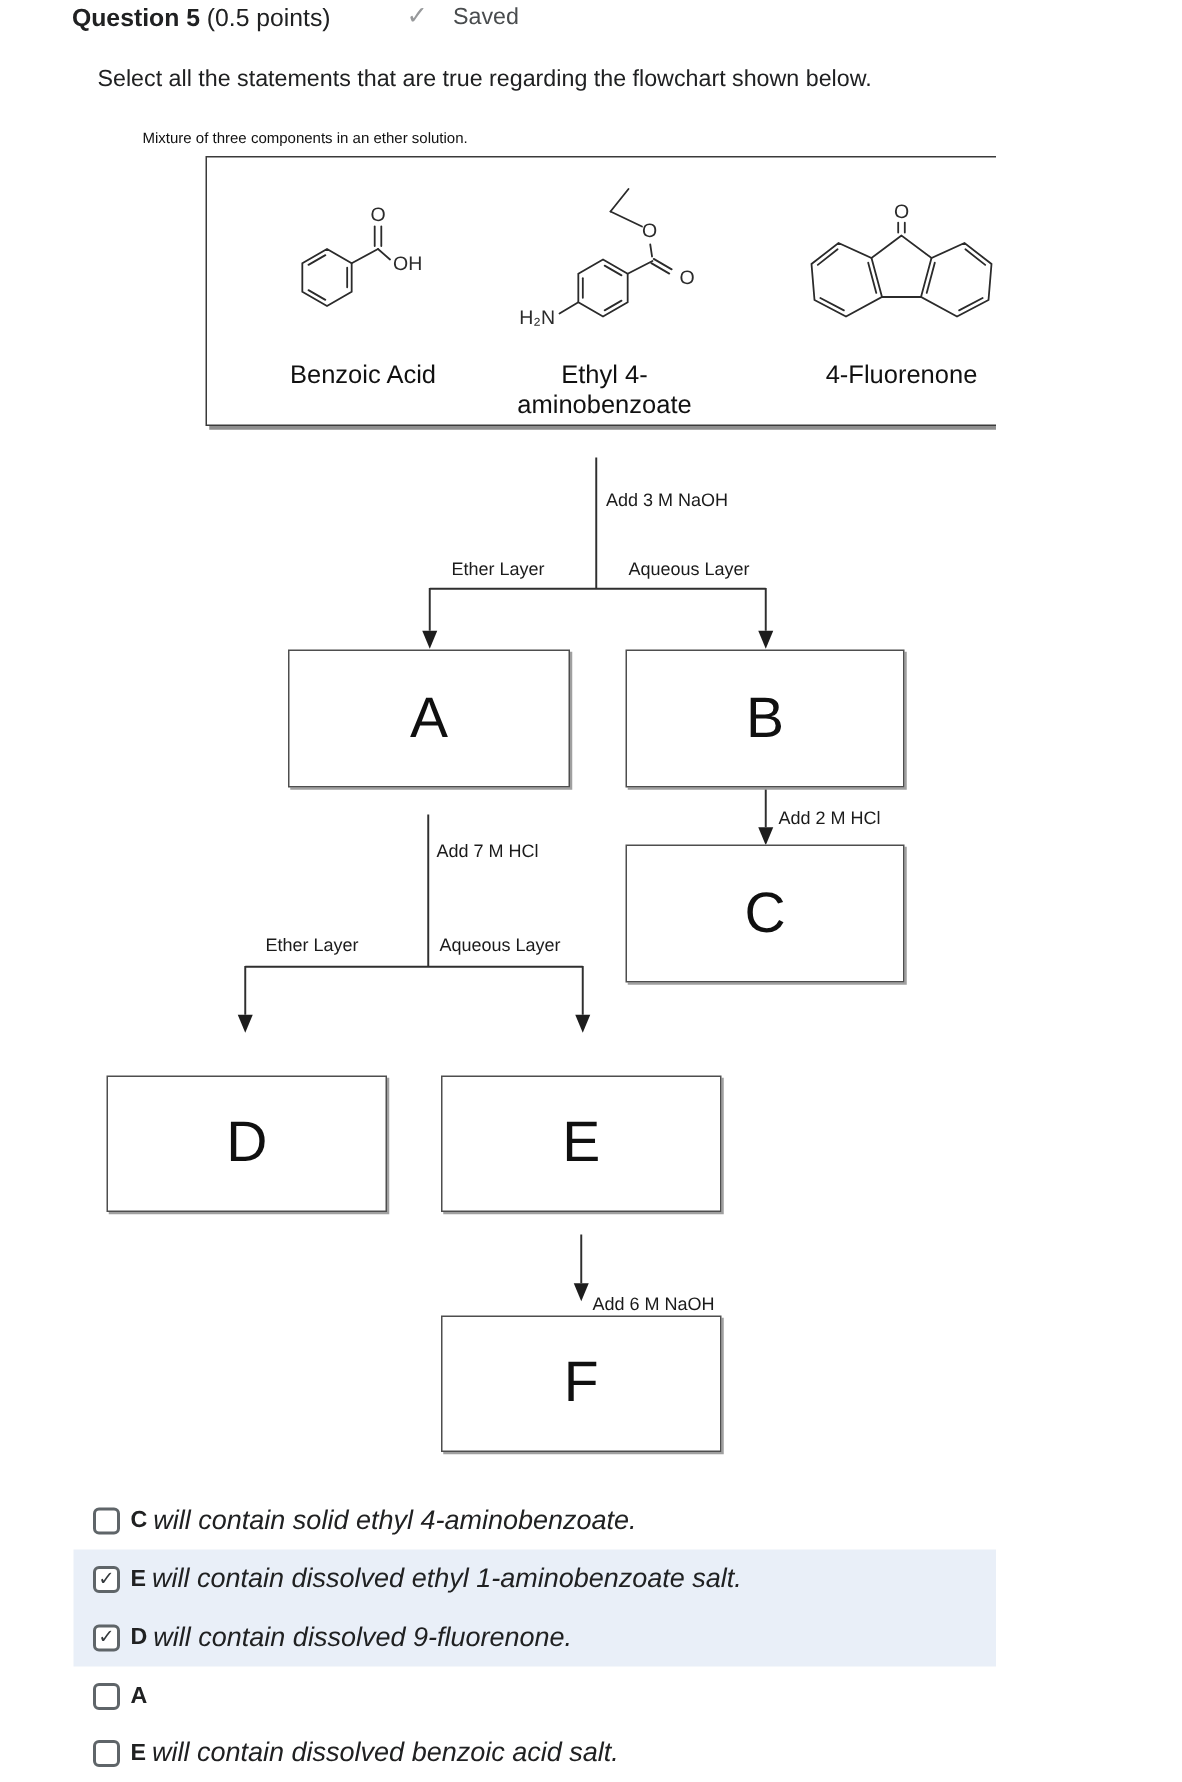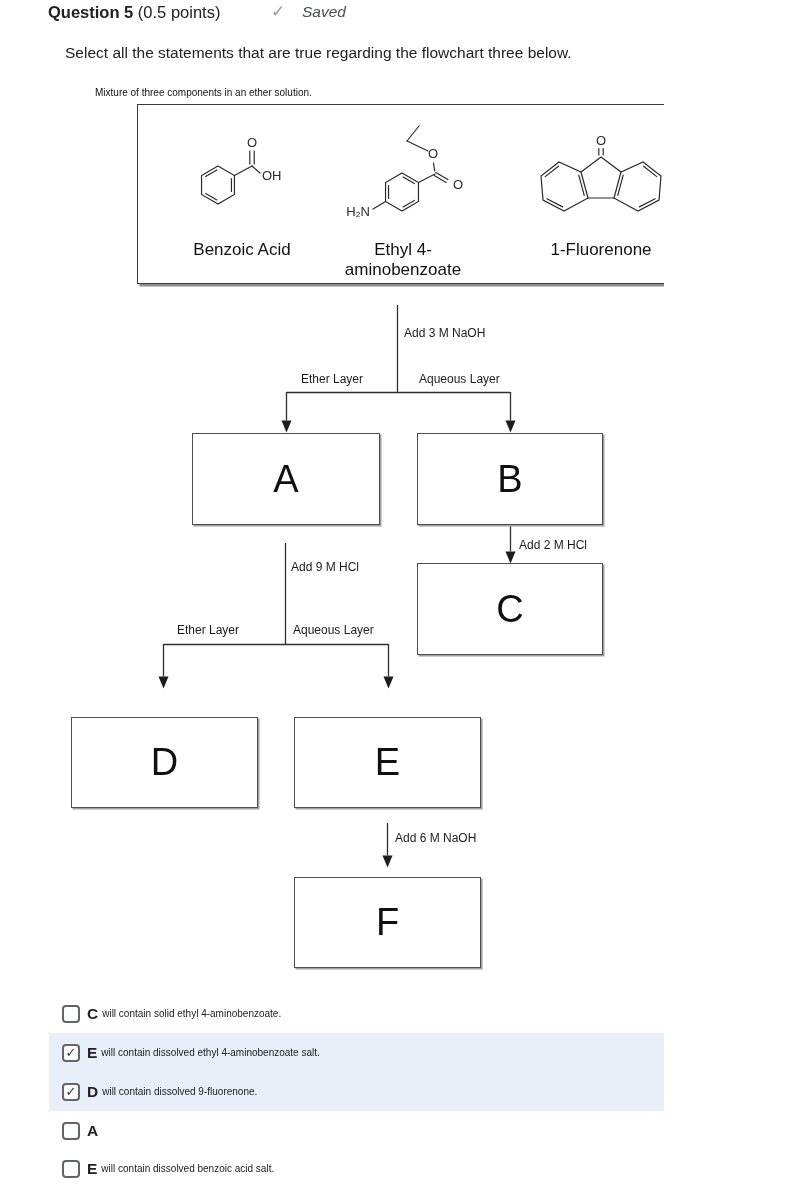--- a/index.html
+++ b/index.html
@@ -4,21 +4,21 @@
 <style>
   html,body{margin:0;padding:0;background:#fff;}
   .page{position:relative;width:664px;height:1188px;background:#fff;overflow:hidden;
         font-family:"Liberation Sans","DejaVu Sans",sans-serif;color:#202122;}
 
   
   .q-header{position:absolute;left:48px;top:3px;font-size:16.5px;white-space:nowrap;}
   .q-title{font-weight:bold;}
   .q-points{font-weight:normal;}
   .saved-check{position:absolute;left:271px;top:1px;color:#97999b;font-size:17px;}
-  .saved-label{position:absolute;left:302px;top:3px;font-style:italic;font-size:15.5px;color:#494c4e;text-align:center;}
+  .saved-label{position:absolute;left:302px;top:3px;font-size:15.5px;color:#494c4e;text-align:center;}
 
   .prompt{position:absolute;left:65px;top:44px;font-size:15.5px;}
 
   
   .mix-title{position:absolute;left:95px;top:87px;width:600px;text-align:left;font-size:10px;color:#111;}
   .mix-box{position:absolute;left:137px;top:104px;width:562px;height:178px;background:#fff;
            border:1.5px solid #3a3a3a;box-shadow:2.5px 2.5px 0 #8e8e8e;}
   .struct{position:absolute;}
   .struct-label{position:absolute;top:240px;width:150px;text-align:center;font-size:17px;color:#111;}
   .chem line,.chem path,.chem polyline{stroke:#2b2b2b;stroke-width:1.2;fill:none;stroke-linecap:round;}
@@ -32,35 +32,35 @@
   .fbox{position:absolute;background:#fff;border:1px solid #4e4e4e;box-shadow:1.5px 1.5px 0 #a0a0a0;
         display:flex;align-items:center;justify-content:center;font-size:38px;color:#101010;}
 
   
   .opt-row{position:absolute;left:49px;width:712px;height:39px;display:flex;align-items:center;}
   .opt-row.highlighted{background:#e9eff8;}
   .cbx{flex:0 0 auto;width:14px;height:14px;border:2px solid #5f6569;border-radius:4px;background:#fff;
        margin-left:13px;margin-right:7px;display:flex;align-items:center;justify-content:center;}
   .mark{font-size:13px;font-weight:bold;color:#33383b;line-height:1;transform:translateY(-0.5px);}
   .opt-letter{font-weight:bold;font-size:15.5px;}
-  .opt-text{font-size:10px;margin-left:4px;}
+  .opt-text{font-size:18px;margin-left:4px;font-style:italic;}
 </style>
 </head>
 <body>
 
 <div class="page">
 
   <div class="q-header">
     <span class="q-title">Question 5</span>
     <span class="q-points">(0.5 points)</span>
   </div>
   <span class="saved-check">✓</span>
   <span class="saved-label">Saved</span>
 
-  <div class="prompt">Select all the statements that are true regarding the flowchart three below.</div>
+  <div class="prompt">Select all the statements that are true regarding the flowchart shown below.</div>
 
   <div class="mix-title">Mixture of three components in an ether solution.</div>
   <div class="mix-box"></div>
 
   <svg class="struct chem" style="left:185px;top:130px;" width="125" height="115" viewBox="0 0 125 115">
     <path d="M33,36 L49.45,45.5 L49.45,64.5 L33,74 L16.55,64.5 L16.55,45.5 Z"></path>
     <line x1="20.65" y1="46.6" x2="31.9" y2="40.1"></line>
     <line x1="46.45" y1="48.5" x2="46.45" y2="61.5"></line>
     <line x1="31.9" y1="69.9" x2="20.65" y2="63.4"></line>
     <line x1="49.45" y1="45.5" x2="67" y2="36"></line>
@@ -97,63 +97,63 @@
     <line x1="63.8" y1="20.5" x2="63.8" y2="27"></line>
     <line x1="68.2" y1="20.5" x2="68.2" y2="27"></line>
     <line x1="23.4" y1="38.2" x2="10.2" y2="48.6"></line>
     <line x1="11.9" y1="70.7" x2="27.6" y2="78.9"></line>
     <line x1="49.2" y1="67.3" x2="43.8" y2="47.1"></line>
     <line x1="108.6" y1="38.2" x2="121.8" y2="48.6"></line>
     <line x1="120.1" y1="70.7" x2="104.4" y2="78.9"></line>
     <line x1="82.8" y1="67.3" x2="88.2" y2="47.1"></line>
     <text x="66" y="17" text-anchor="middle">O</text>
   </svg>
-  <div class="struct-label" style="left:526px;">1-Fluorenone</div>
+  <div class="struct-label" style="left:526px;">4-Fluorenone</div>
 
   <svg class="connectors" width="788" height="1188" viewBox="0 0 788 1188">
     <path d="M397.5,305 V392.5 M286.5,392.5 H510.5 M286.5,392 V420.5 M510.5,392 V420.5
              M510.5,524 V551.5 M285.5,543 V644.5 M163.5,644.5 H388.5 M163.5,644 V676.5
              M388.5,644 V676.5 M387.5,823 V855.5"></path>
     <polygon points="281.5,420.5 291.5,420.5 286.5,432.5"></polygon>
     <polygon points="505.5,420.5 515.5,420.5 510.5,432.5"></polygon>
     <polygon points="505.5,551.5 515.5,551.5 510.5,563.5"></polygon>
     <polygon points="158.5,676.5 168.5,676.5 163.5,688.5"></polygon>
     <polygon points="383.5,676.5 393.5,676.5 388.5,688.5"></polygon>
     <polygon points="382.5,855.5 392.5,855.5 387.5,867.5"></polygon>
   </svg>
 
   <div class="flow-label" style="left:404px;top:326px;">Add 3 M NaOH</div>
   <div class="flow-label" style="left:301px;top:372px;">Ether Layer</div>
   <div class="flow-label" style="left:419px;top:372px;">Aqueous Layer</div>
   <div class="flow-label" style="left:519px;top:538px;">Add 2 M HCl</div>
-  <div class="flow-label" style="left:291px;top:560px;">Add 9 M HCl</div>
+  <div class="flow-label" style="left:291px;top:560px;">Add 7 M HCl</div>
   <div class="flow-label" style="left:177px;top:623px;">Ether Layer</div>
   <div class="flow-label" style="left:293px;top:623px;">Aqueous Layer</div>
-  <div class="flow-label" style="left:395px;top:831px;">Add 6 M NaOH</div>
+  <div class="flow-label" style="left:395px;top:862px;">Add 6 M NaOH</div>
 
   <div class="fbox" style="left:192px;top:433px;width:186px;height:90px;">A</div>
   <div class="fbox" style="left:417px;top:433px;width:184px;height:90px;">B</div>
   <div class="fbox" style="left:417px;top:563px;width:184px;height:90px;">C</div>
   <div class="fbox" style="left:71px;top:717px;width:185px;height:89px;">D</div>
   <div class="fbox" style="left:294px;top:717px;width:185px;height:89px;">E</div>
   <div class="fbox" style="left:294px;top:877px;width:185px;height:89px;">F</div>
 
   <div class="opt-row" style="top:994px;">
     <span class="cbx">
         <span class="mark"></span>
       </span>
     <span class="opt-letter">C</span>
     <span class="opt-text">will contain solid ethyl 4-aminobenzoate.</span>
   </div>
   <div class="opt-row highlighted checked" style="top:1033px;">
     <span class="cbx">
         <span class="mark">✓</span>
       </span>
     <span class="opt-letter">E</span>
-    <span class="opt-text">will contain dissolved ethyl 4-aminobenzoate salt.</span>
+    <span class="opt-text">will contain dissolved ethyl 1-aminobenzoate salt.</span>
   </div>
   <div class="opt-row highlighted checked" style="top:1072px;">
     <span class="cbx">
         <span class="mark">✓</span>
       </span>
     <span class="opt-letter">D</span>
     <span class="opt-text">will contain dissolved 9-fluorenone.</span>
   </div>
   <div class="opt-row" style="top:1111px;">
     <span class="cbx">

